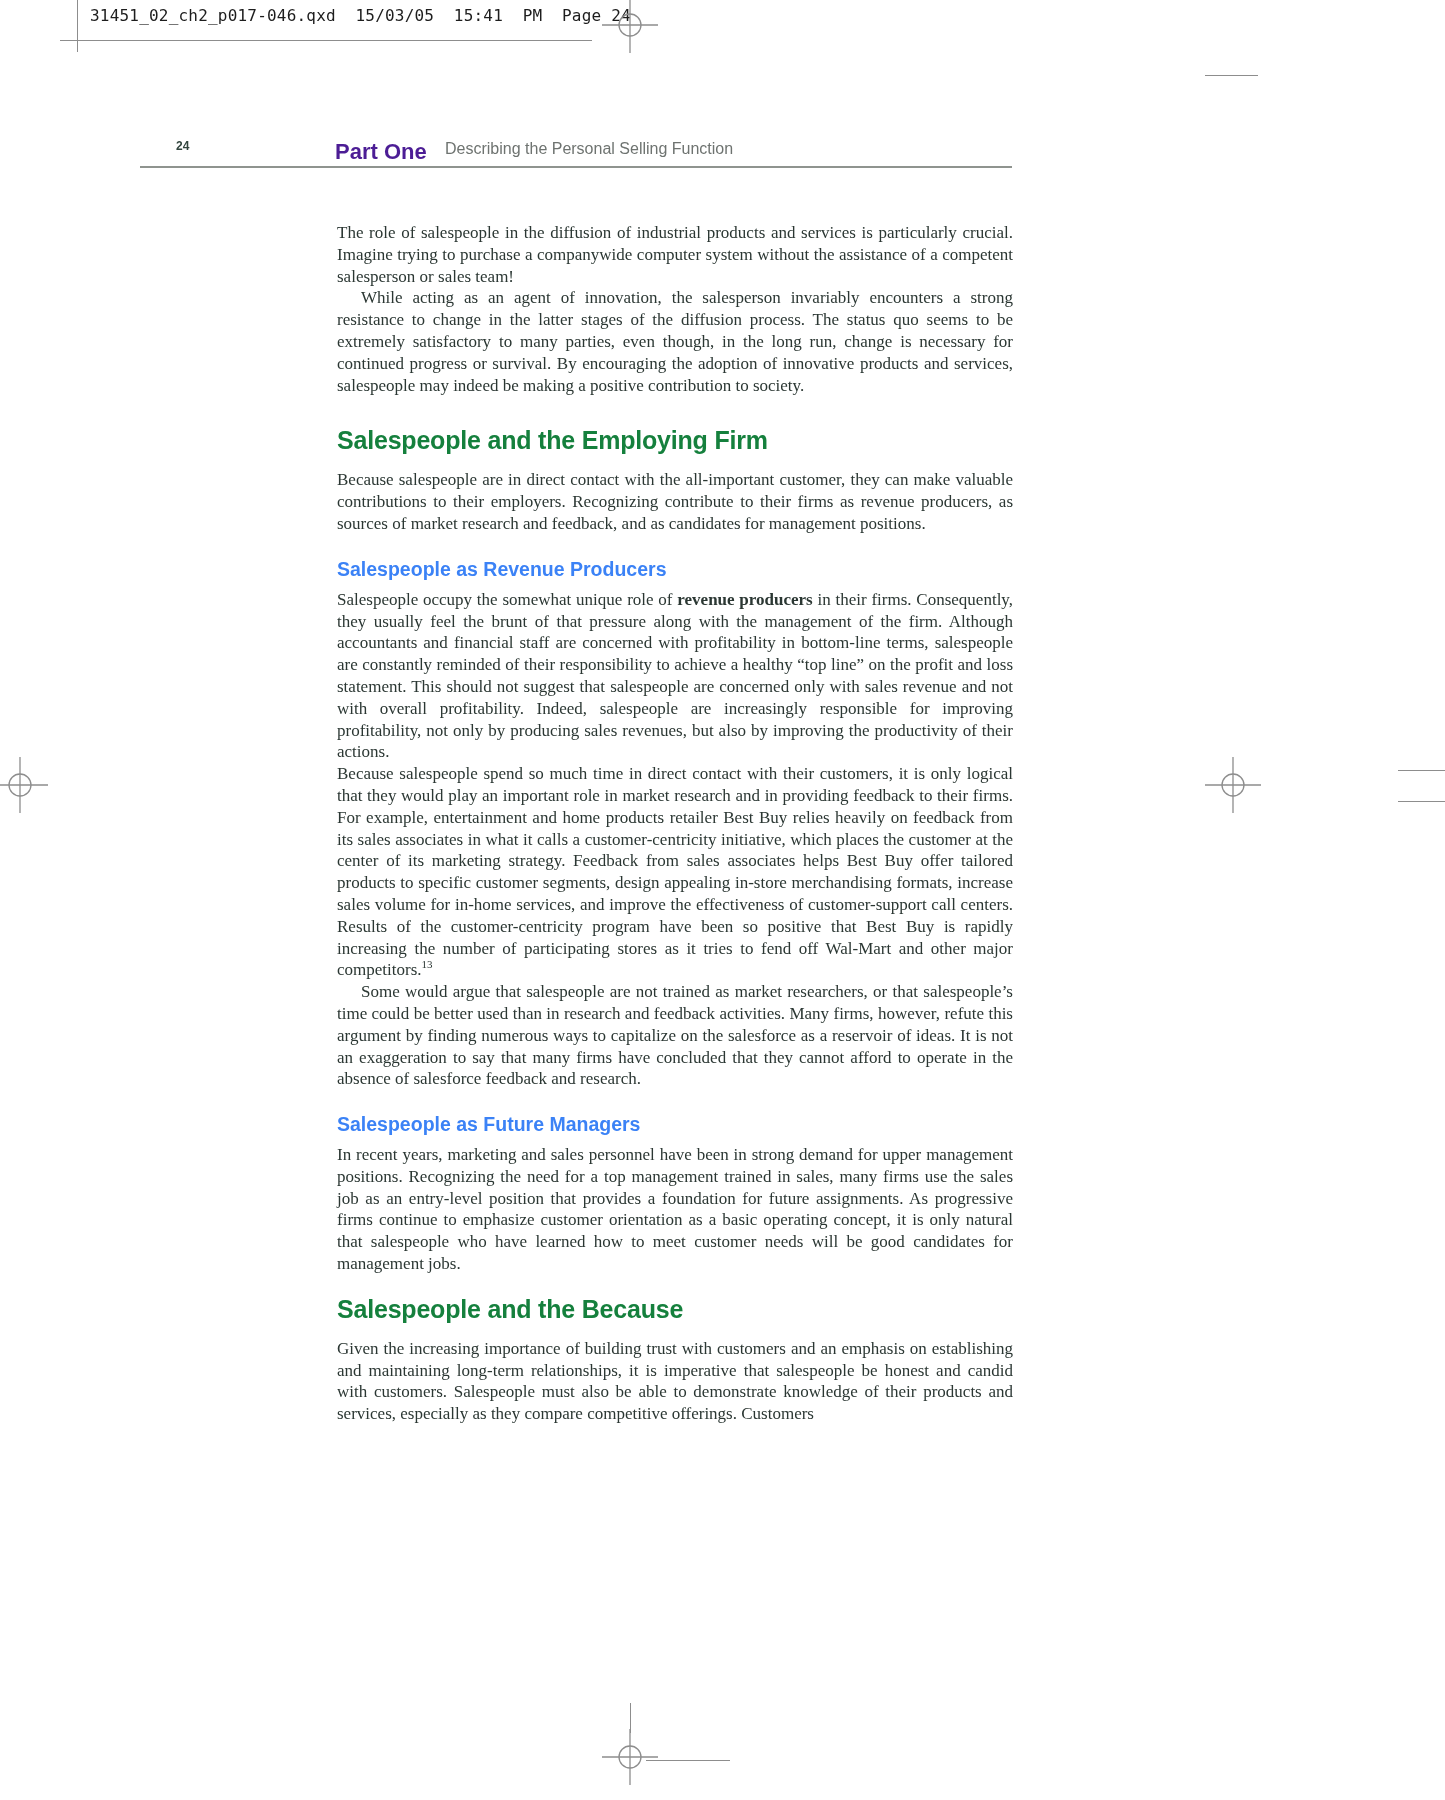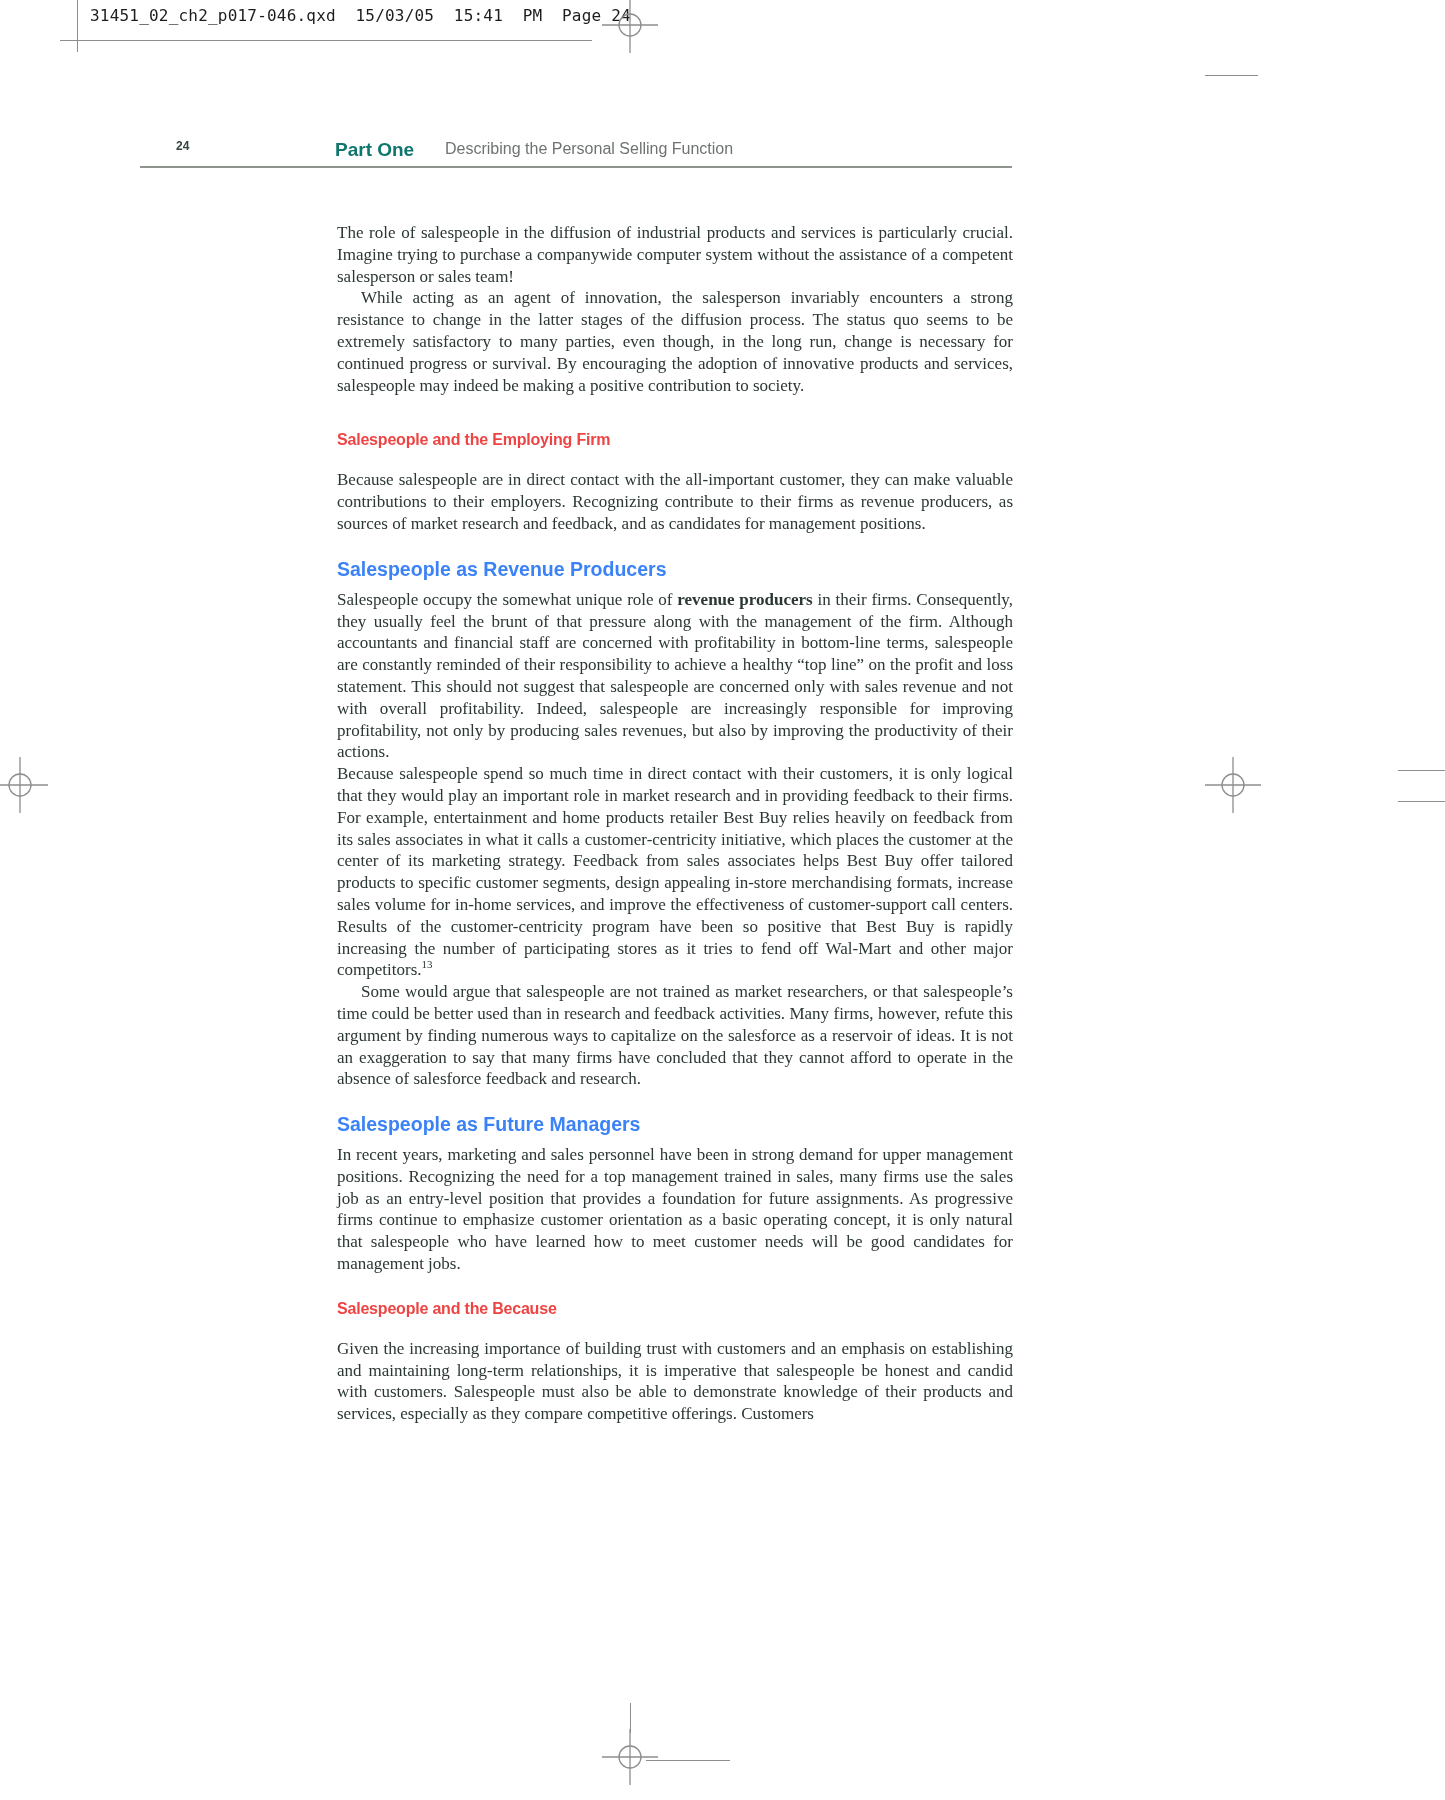--- a/index.html
+++ b/index.html
@@ -22,39 +22,39 @@
   
   .page-header{position:absolute;left:140px;top:139px;width:872px;height:30px;}
   .page-number{
     position:absolute;left:3px;top:0;
     font-family:"Liberation Sans", sans-serif;font-weight:700;
     font-size:12px;color:#32453e;margin-left:33px;
   }
   .part-label{
     position:absolute;left:195px;top:0;
     font-family:"Liberation Sans", sans-serif;font-weight:700;
-    font-size:19px;color:#0f766e;
+    font-size:22px;color:#4c1d95;
   }
   .running-title{
     position:absolute;left:305px;top:1px;
     font-family:"Liberation Sans", sans-serif;font-weight:400;
     font-size:16px;color:#6e7370;text-align:right;
   }
   .header-rule{position:absolute;left:0;top:27px;width:872px;height:2px;background:#8f948f;}
   
   .content{
     position:absolute;left:337px;top:222px;width:676px;
     font-size:17px;line-height:21.8px;text-align:justify;
   }
   .content p{margin:0;}
   .content p.indent{text-indent:24px;}
   .heading1{
     font-family:"Liberation Sans", sans-serif;font-weight:700;
-    font-size:16px;line-height:28px;letter-spacing:-0.2px;
-    color:#ef4444;margin:20px 0 15px;text-align:left;
+    font-size:25px;line-height:28px;letter-spacing:-0.2px;
+    color:#15803d;margin:20px 0 15px;text-align:left;
   }
   .heading1.first{margin-top:30px;}
   .heading2{
     font-family:"Liberation Sans", sans-serif;font-weight:700;
     font-size:19.5px;line-height:23px;
     color:#3b82f6;margin:23px 0 8px;text-align:left;
   }
   .bold-term{font-weight:700;}
   sup.fnref{font-size:11px;line-height:0;vertical-align:super;}
 </style>

